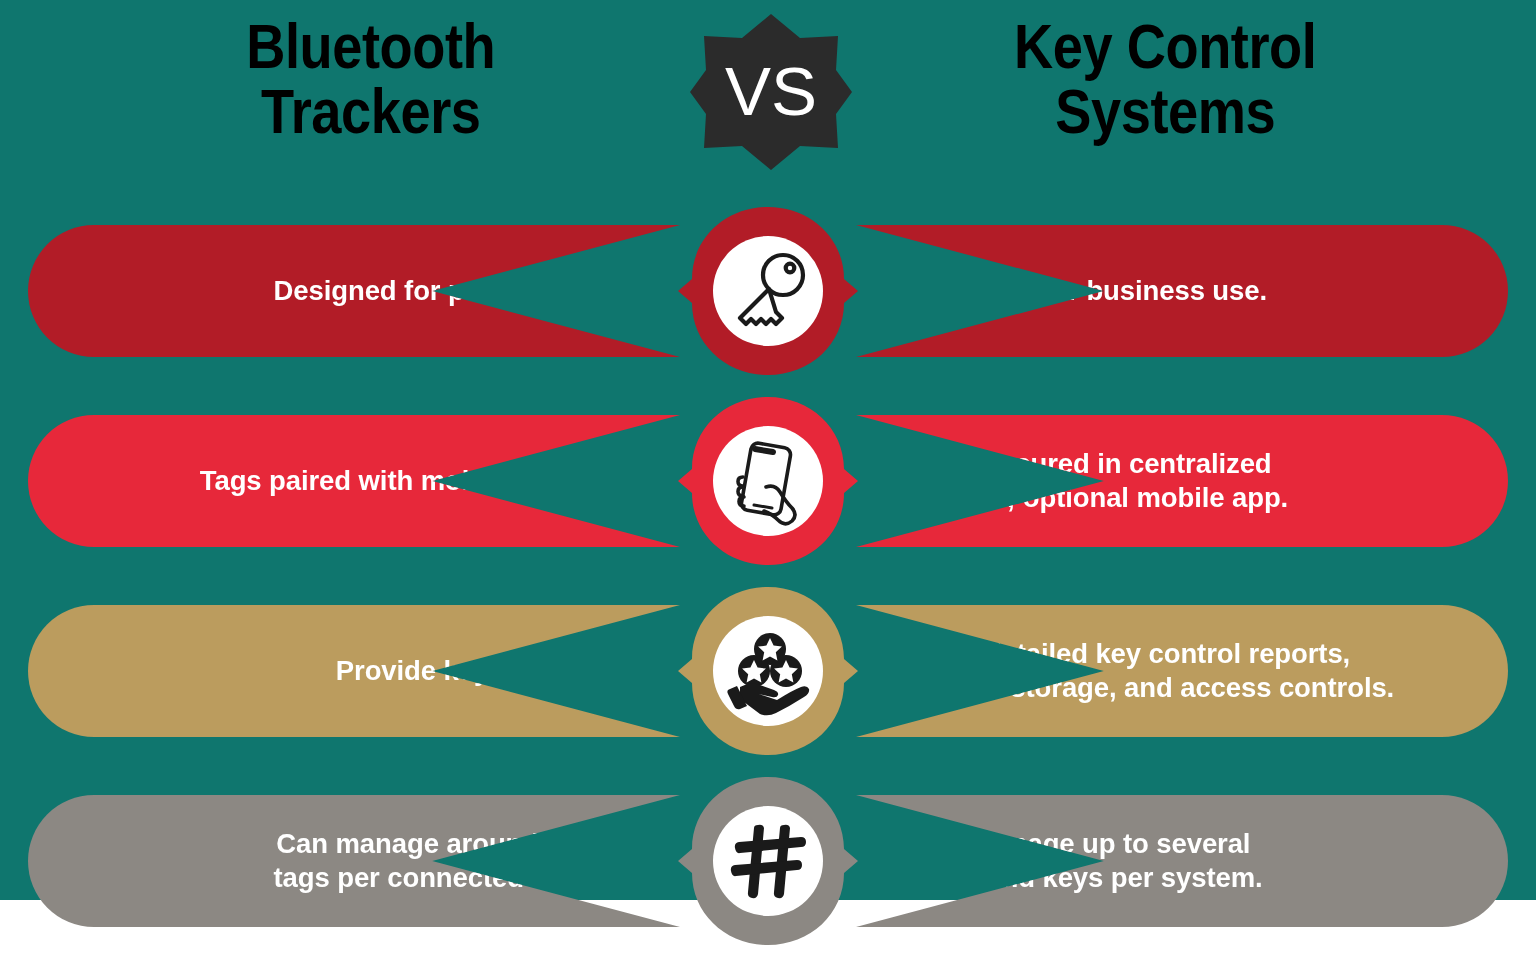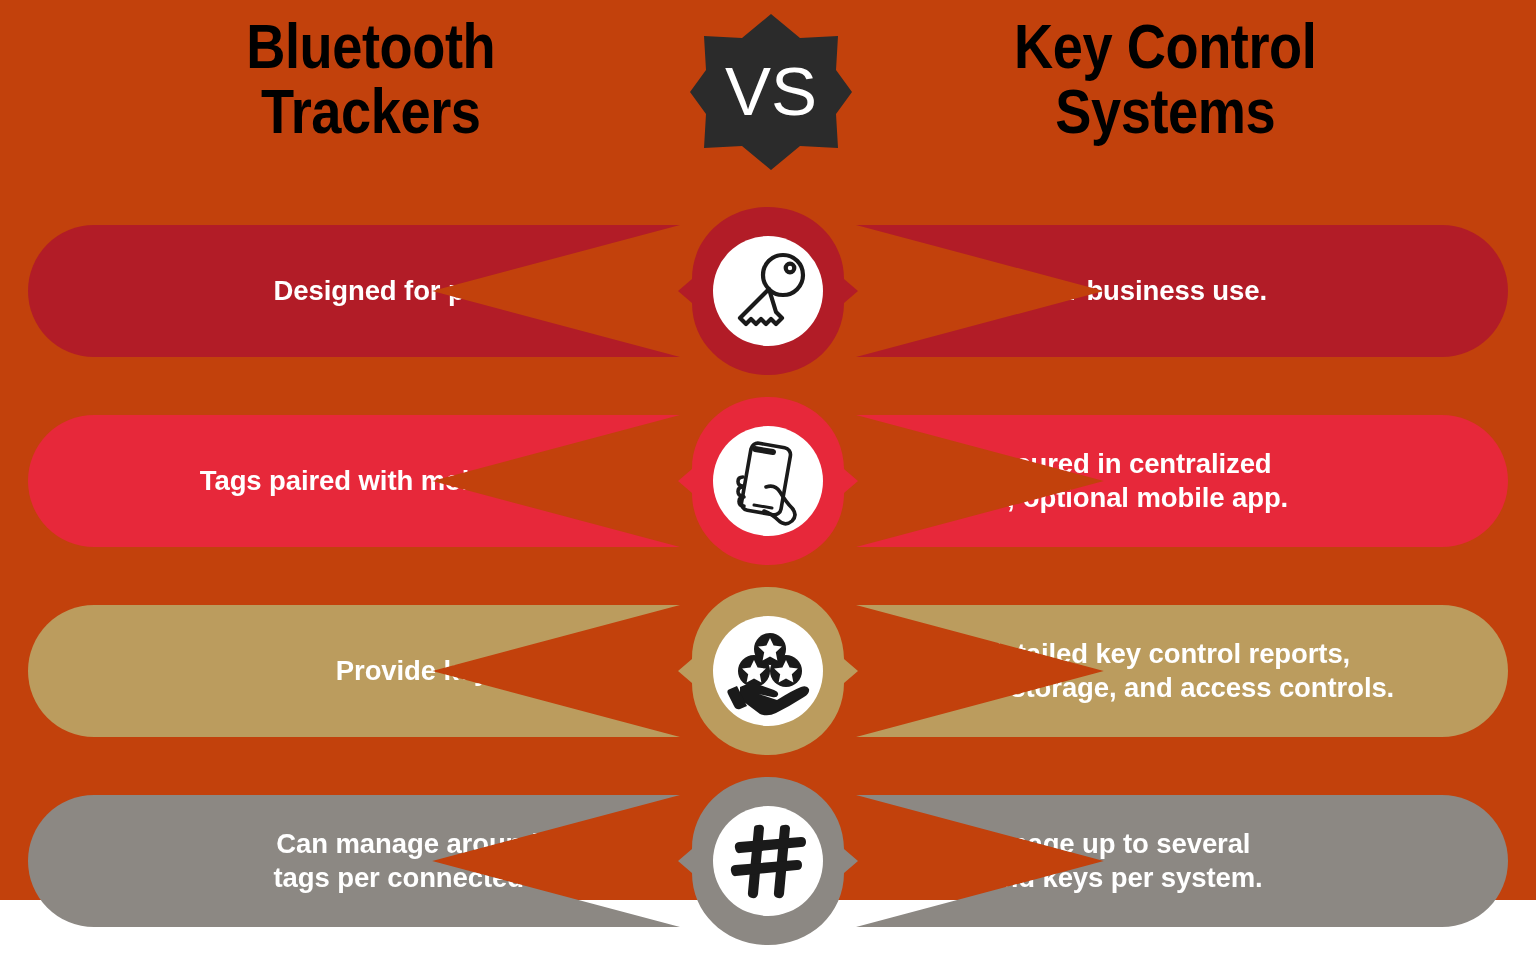--- a/index.html
+++ b/index.html
@@ -10,21 +10,21 @@
   body {
     width: 1536px;
     height: 958px;
     font-family: "Liberation Sans", sans-serif;
     overflow: hidden;
   }
   .page {
     position: relative;
     width: 1536px;
     height: 900px;
-    background: #c2410c;
+    background: #0f766e;
   }
 
   
   .header {
     position: absolute;
     left: 0;
     top: 0;
     width: 1536px;
     height: 205px;
   }

